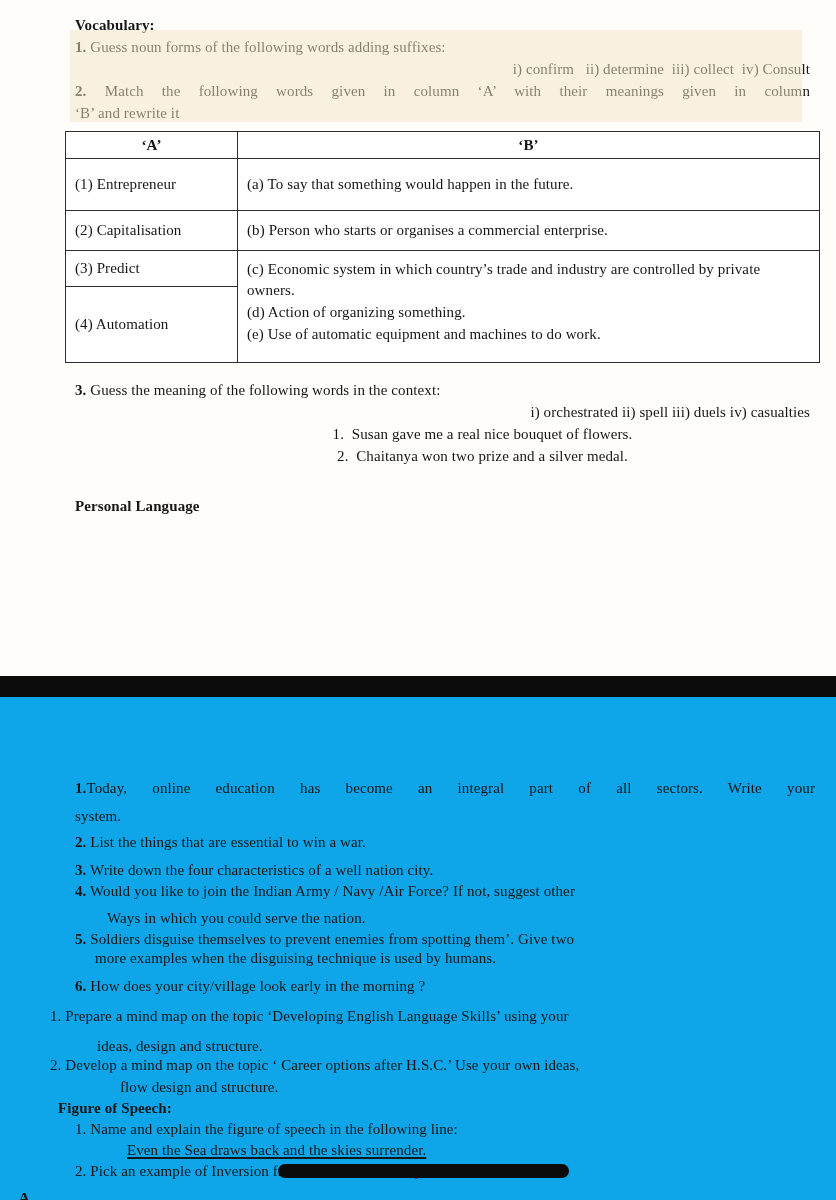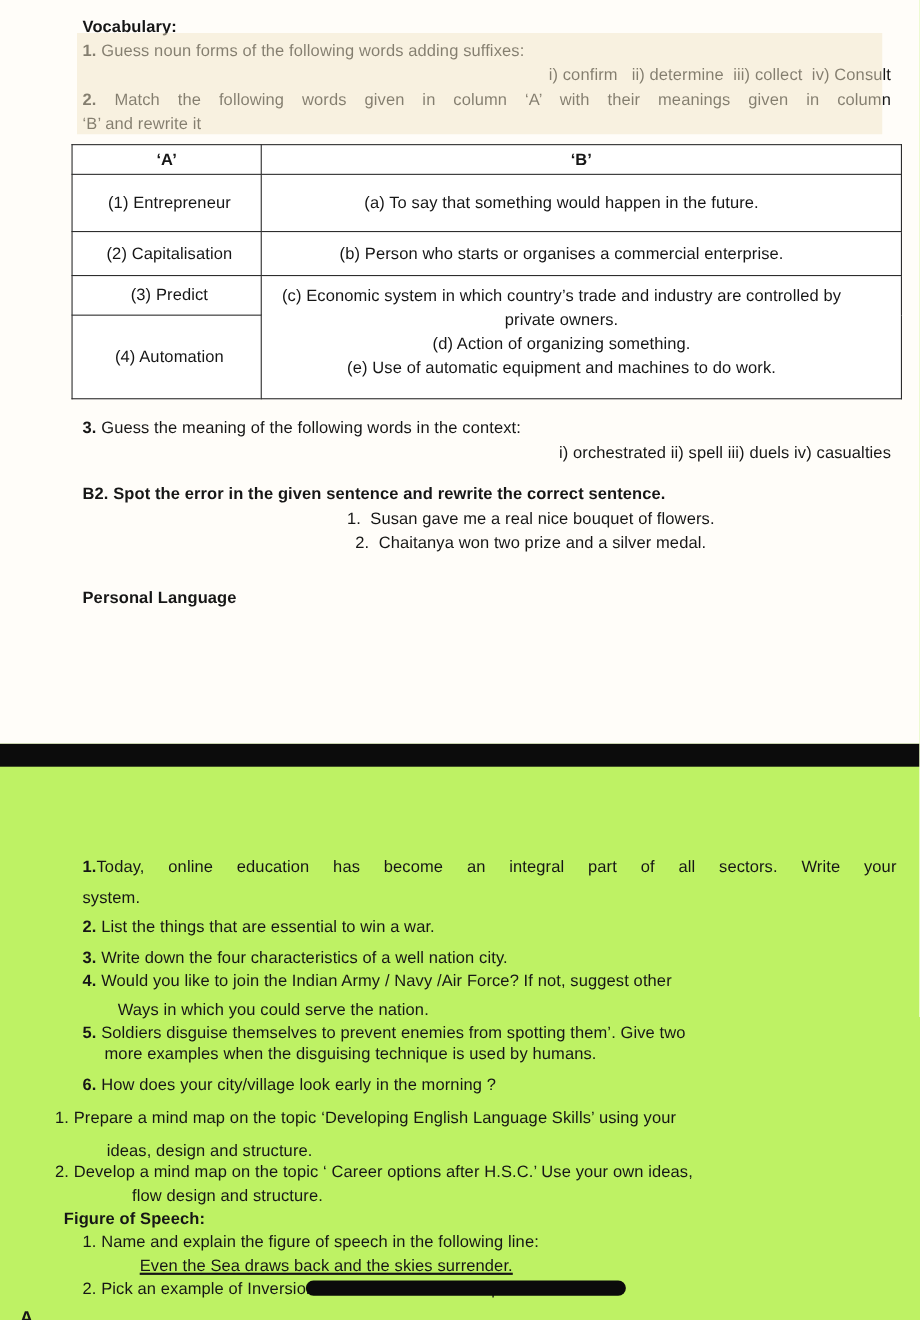--- a/index.html
+++ b/index.html
@@ -1,34 +1,34 @@
 <!DOCTYPE html>
 <html><head>
 <meta charset="utf-8">
 <style>
   html, body { margin: 0; padding: 0; background: #ffffff; }
   .sheet {
     position: relative;
     width: 836px; height: 1200px;
-    background: #bef264;
+    background: #0ea5e9;
     overflow: hidden;
-    font-family: Liberation Sans, sans-serif;
+    font-family: Liberation Serif, serif;
     font-size: 15px; color: #161616; letter-spacing: .1px;
   }
   p { margin: 0; line-height: 22px; }
   .b { font-weight: bold; }
 
   
   .page1 { position: relative; height: 676px; box-sizing: border-box; padding: 14px 26px 0 75px; background: #fffdf9; }
   .tint { position: absolute; left: 70px; top: 30px; width: 732px; height: 92px; background: rgba(241,229,200,.5); pointer-events: none; }
   .sub1 { padding-left: 50px; white-space: pre-wrap; text-align: right; }
   .jline { display: block; text-align: justify; text-align-last: justify; }
 
   table.match { border-collapse: collapse; table-layout: fixed; width: 755px; margin: 7px 0 0 -10px; background: #fff; }
-  .match td { border: 1.5px solid #2d2d2d; padding: 2px 45px 2px 9px; vertical-align: middle; line-height: 21px; text-align: center; }
+  .match td { border: 1.5px solid #2d2d2d; padding: 2px 45px 2px 9px; vertical-align: middle; line-height: 21px; }
   .match td.cA { width: 163px; padding-right: 4px; }
   .match td.hd { font-weight: bold; text-align: center; height: 24px; padding: 1px 4px; }
   .match td.merged { vertical-align: top; padding-top: 8px; }
   .match .mline { margin: 0 0 1px 0; line-height: 21px; }
   .r1 { height: 52px; } .r2 { height: 40px; } .r3 { height: 36px; } .r4 { height: 76px; }
 
   .q3blk { margin-top: 16px; }
   .b2head { margin-top: 16px; font-weight: bold; }
   .b2item { padding-left: 80px; text-align: center; }
   .presp { margin-top: 28px; font-weight: bold; }
@@ -101,21 +101,20 @@
         <td class="cA">(4) Automation</td>
       </tr>
     </tbody>
       </table>
 
     <div class="q3blk">
       <p><span class="b">3.</span><span> Guess the meaning of the following words in the context:</span></p>
       <p class="sub1">i) orchestrated ii) spell iii) duels iv) casualties</p>
     </div>
 
-    <p class="b2head">B2. Spot the error in the given sentence and rewrite the correct sentence.</p>
     <p class="b2item"><span>1.</span><span style="white-space:pre-wrap">  Susan gave me a real nice bouquet of flowers.</span></p>
     <p class="b2item"><span>2.</span><span style="white-space:pre-wrap">  Chaitanya won two prize and a silver medal.</span></p>
 
     <p class="presp">Personal Language</p>
   </div>
 
   <div class="pagebreak"></div>
 
   <div class="page2">
 

